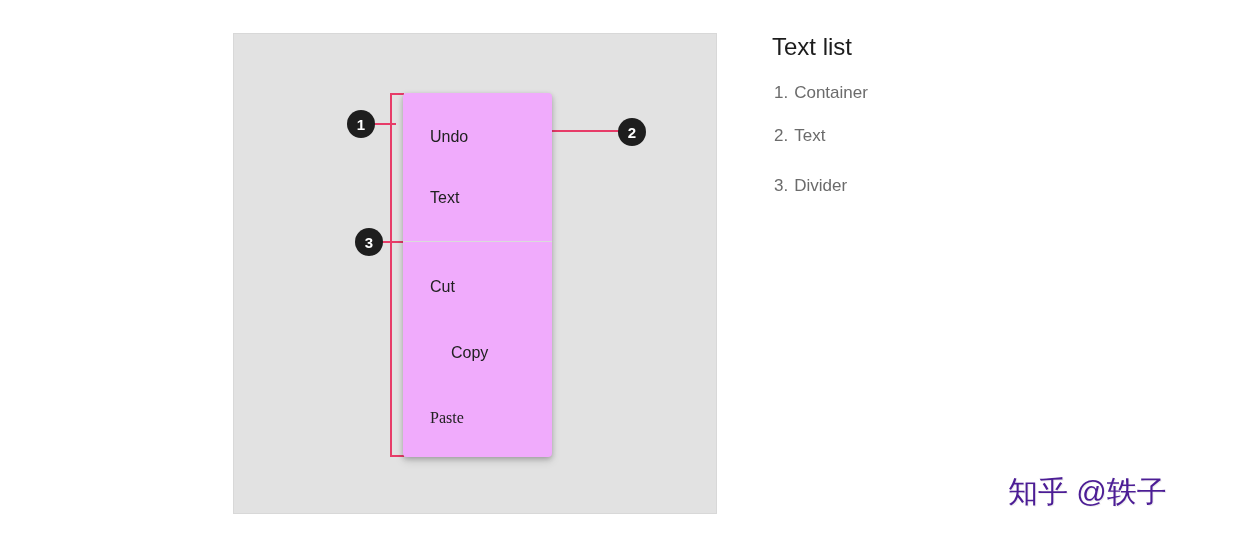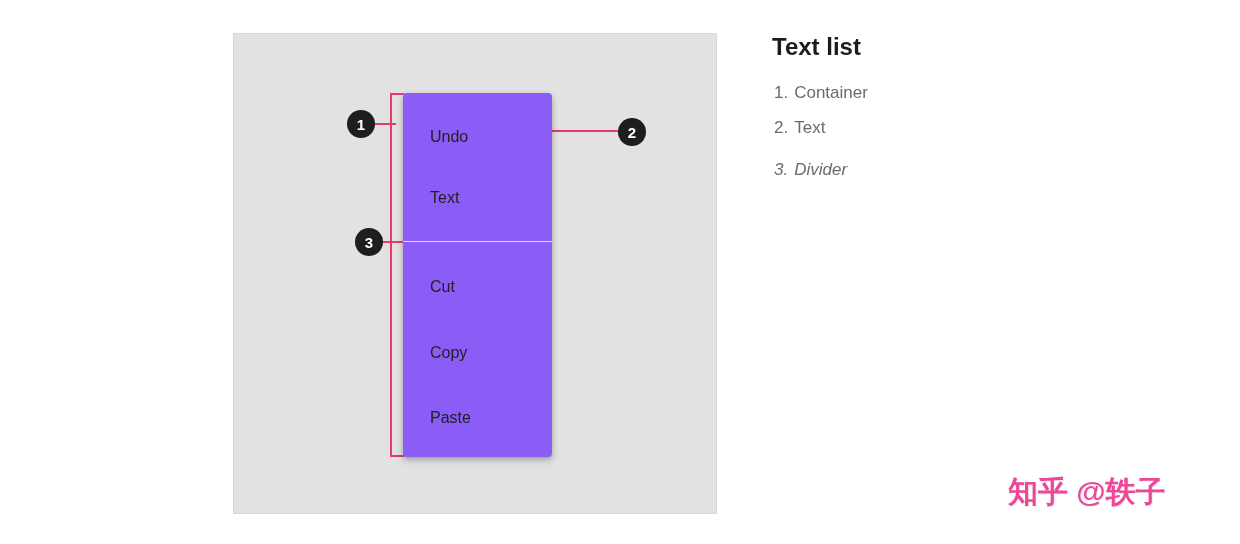--- a/index.html
+++ b/index.html
@@ -16,36 +16,36 @@
     position: absolute; left: 233px; top: 33px;
     width: 484px; height: 481px;
     background: #e2e2e2;
     border: 1px solid #d8d8d8;
   }
 
   
   .menu-card {
     position: absolute; left: 403px; top: 93px;
     width: 149px; height: 364px;
-    background: #8b5cf6;
+    background: #f0abfc;
     border-radius: 4px;
     box-shadow: 0 2px 5px rgba(0,0,0,0.22), 0 4px 10px rgba(0,0,0,0.12);
   }
   .menu-item {
     position: absolute; left: 27px;
     height: 20px; line-height: 20px;
     font-size: 16px; color: #212121;
     white-space: nowrap;
     cursor: default;
   }
   .mi-undo  { top: 34px; }
   .mi-redo  { top: 95px; }
   .mi-cut   { top: 184px; }
-  .mi-copy  { top: 250px; }
-  .mi-paste { top: 315px; }
+  .mi-copy  { top: 250px; margin-left: 21px; }
+  .mi-paste { top: 315px; font-family: Liberation Serif, serif; }
   .menu-divider {
     position: absolute; left: 0; top: 148px;
     width: 149px; height: 1px;
     background: #dadada;
   }
 
   
   .ann { position: absolute; background: var(--pink); }
   .ann-vline       { left: 390px; top: 93px;  width: 2px;  height: 364px; }
   .ann-tick-top    { left: 390px; top: 93px;  width: 14px; height: 2px; }
@@ -65,41 +65,40 @@
     display: flex; align-items: center; justify-content: center;
     z-index: 3;
   }
   .callout-1 { left: 347px; top: 110px; }
   .callout-2 { left: 618px; top: 118px; }
   .callout-3 { left: 355px; top: 228px; }
 
   
   .legend-title {
     position: absolute; left: 772px; top: 33px;
-    font-size: 24px; font-weight: 700; color: #1c1c1c;
+    font-size: 24px; font-weight: 400; color: #1c1c1c;
     white-space: nowrap;
   }
   .legend-item {
     position: absolute; left: 774px;
     height: 20px; line-height: 20px;
     font-size: 17px; color: #6b6b6b;
     white-space: nowrap;
   }
   .li-1 { top: 83px; }
-  .li-2 { top: 118px; text-align: right; }
-  .li-3 { top: 160px; font-style: italic; }
+  .li-2 { top: 126px; text-align: right; }
+  .li-3 { top: 176px; }
   .legend-item .num { margin-right: 6px; }
 
   
   .watermark {
     position: absolute; left: 1008px; top: 472px;
-    font-size: 30px; color: #ec4899;
+    font-size: 30px; color: #4c1d95;
     text-shadow: 1px 1px 0 #efefef;
     white-space: nowrap;
-    font-weight: bold;
   }
 </style>
 </head>
 <body>
 
 <div class="page">
 
   <div class="canvas">
 
     

